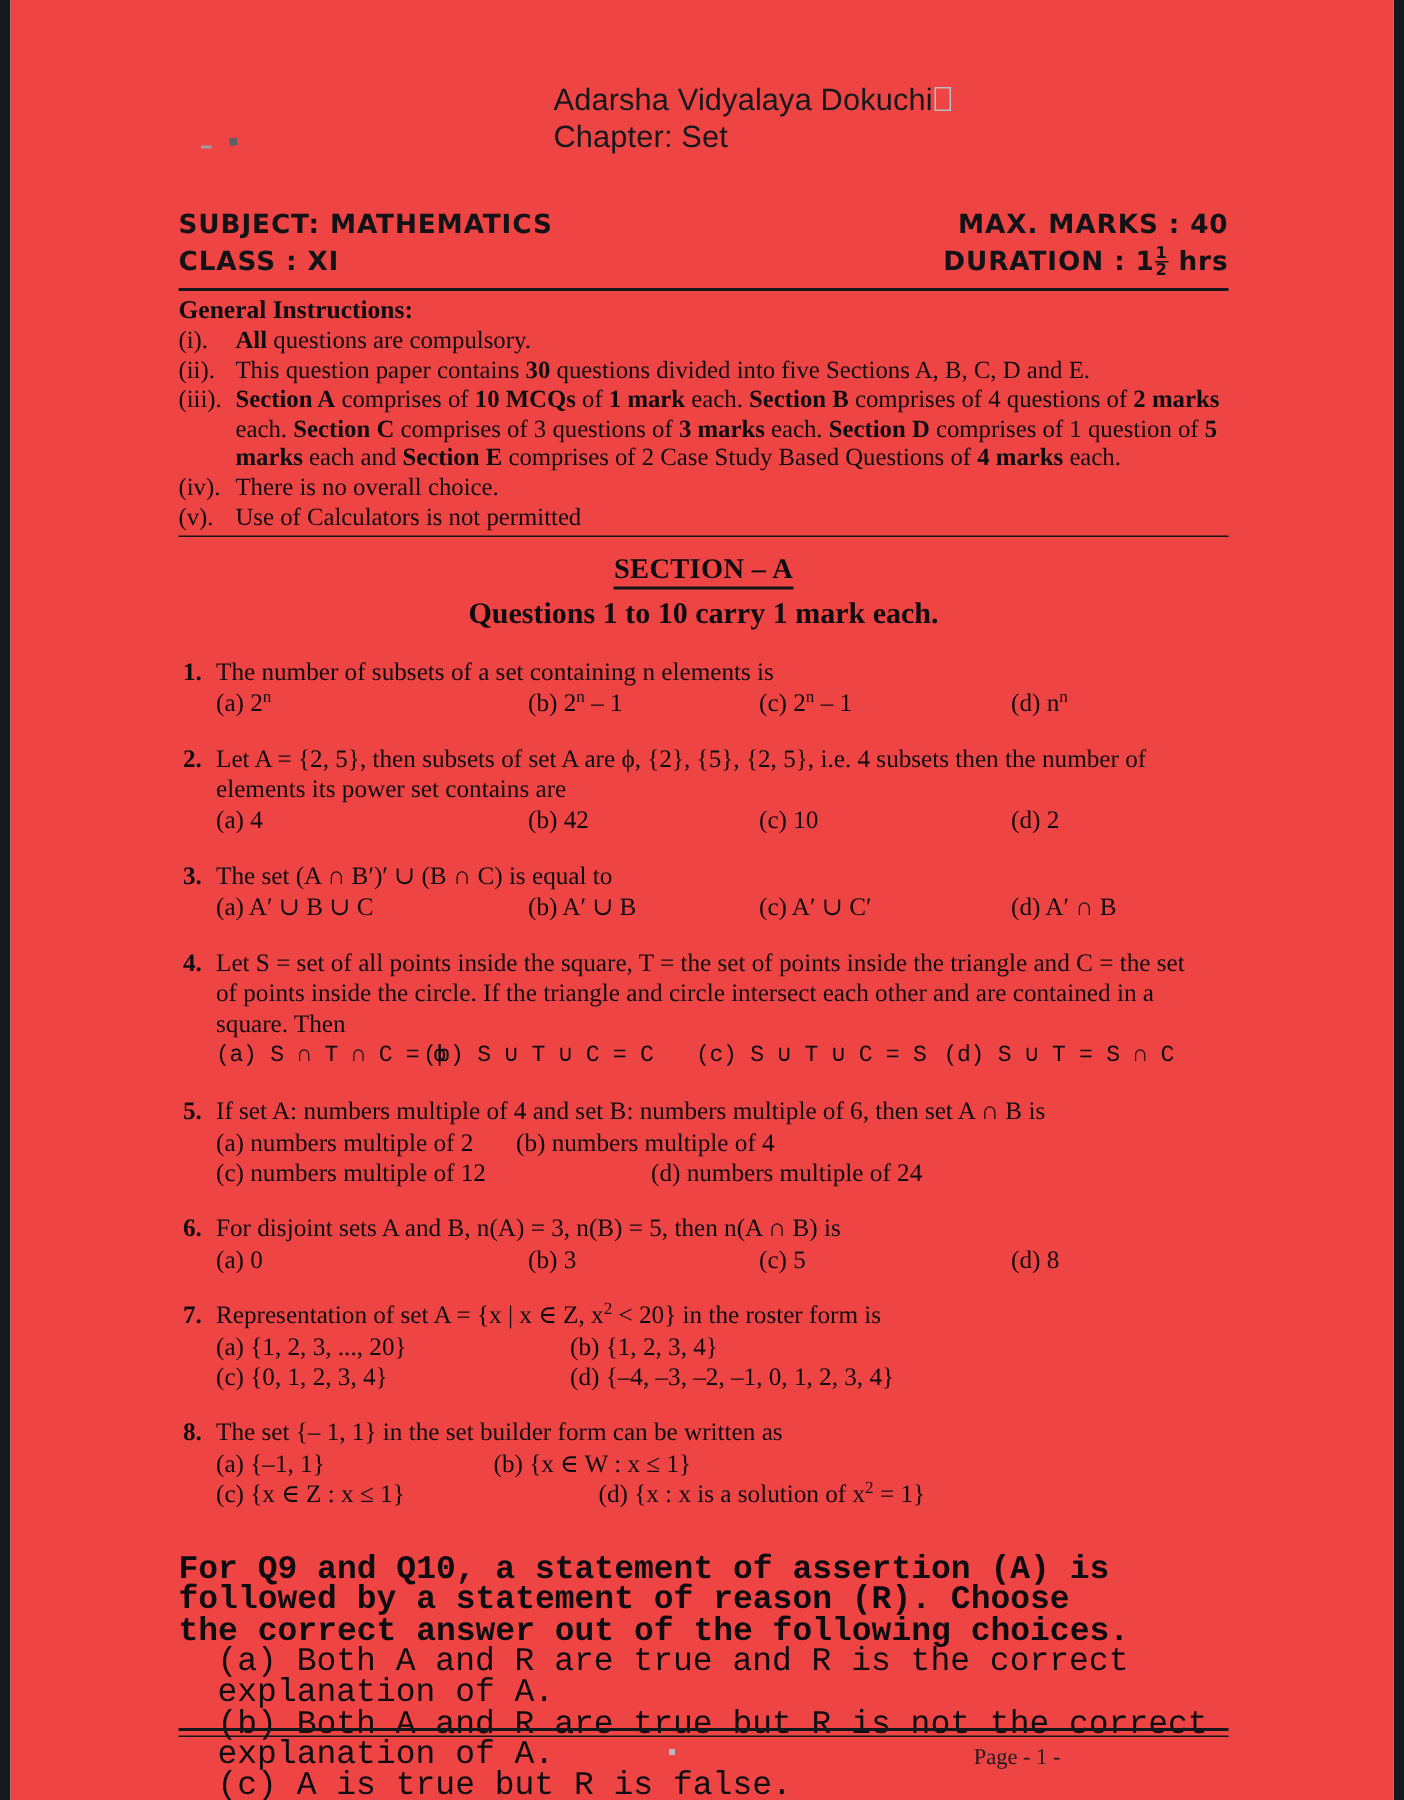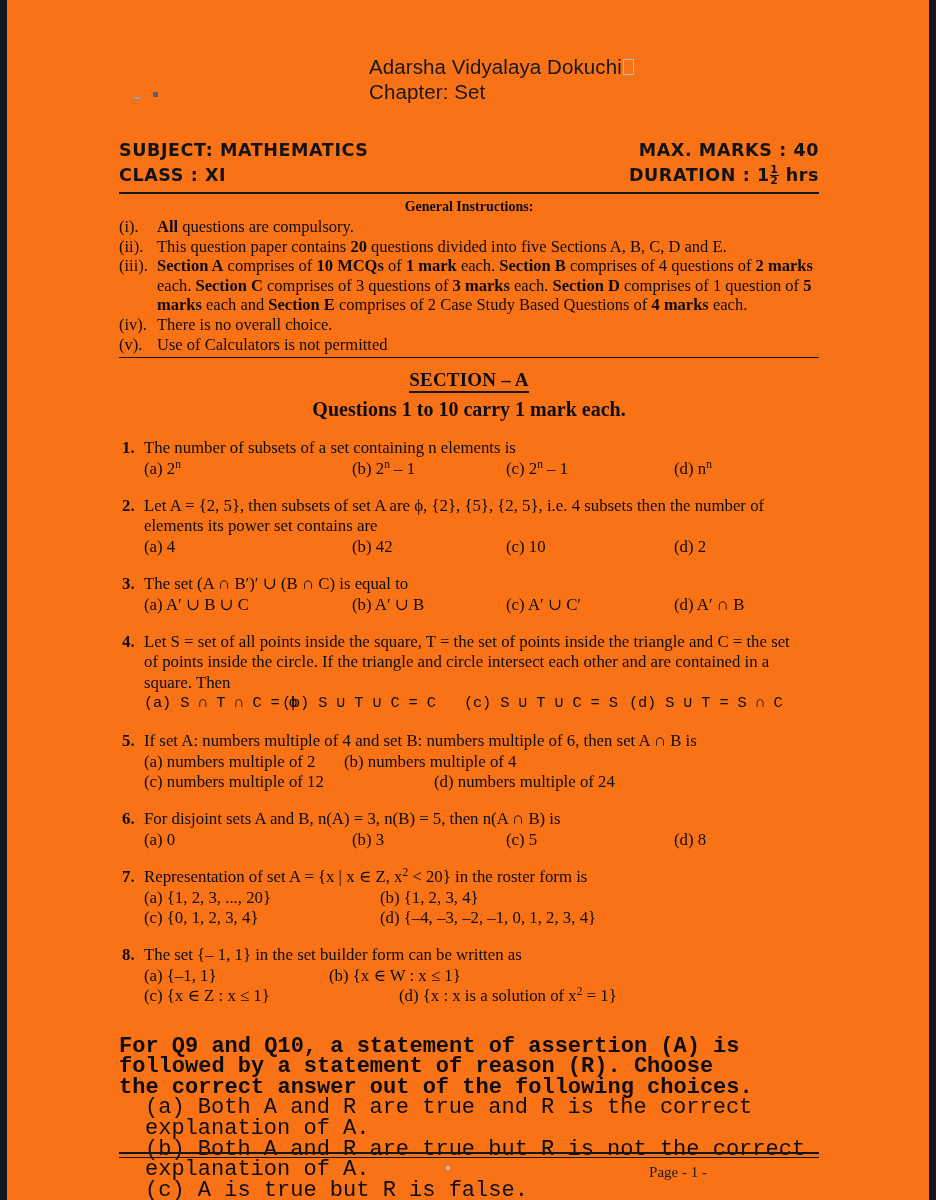--- a/index.html
+++ b/index.html
@@ -26,21 +26,21 @@
   }
   .scan-edge.left  { left: 0; }
   .scan-edge.right { right: 0; }
 
   .page {
     position: absolute;
     left: 7px;
     right: 7px;
     top: 0;
     bottom: 0;
-    background: #f97316;
+    background: #ef4444;
   }
 
   .sheet {
     position: absolute;
     left: 112px;
     width: 700px;
     top: 0;
   }
 
   
@@ -102,23 +102,22 @@
   }
 
   
   .instructions {
     font-size: 16.5px;
     line-height: 19.6px;
     padding-top: 2px;
   }
   .instructions .gi-title {
     font-weight: bold;
-    font-size: 14px;
+    font-size: 17px;
     line-height: 21px;
-    text-align: center;
   }
   .ins-row {
     display: flex;
     align-items: flex-start;
   }
   .ins-row .num {
     width: 38px;
     flex: 0 0 38px;
   }
   .ins-row .txt { flex: 1; }
@@ -270,21 +269,21 @@
     <div class="instructions">
       <div class="gi-title">General Instructions:</div>
 
       <div class="ins-row">
         <span class="num">(i).</span>
         <span class="txt"><b>All</b><span> questions are compulsory.</span></span>
       </div>
 
       <div class="ins-row">
         <span class="num">(ii).</span>
-        <span class="txt"><span>This question paper contains </span><b>20</b><span> questions divided into five Sections A, B, C, D and E.</span></span>
+        <span class="txt"><span>This question paper contains </span><b>30</b><span> questions divided into five Sections A, B, C, D and E.</span></span>
       </div>
 
       <div class="ins-row">
         <span class="num">(iii).</span>
         <span class="txt">
           <span class="cont"><b>Section A</b><span> comprises of </span><b>10 MCQs</b><span> of </span><b>1 mark</b><span> each. </span><b>Section B</b><span> comprises of 4 questions of </span><b>2 marks</b></span>
           <span class="cont"><span>each. </span><b>Section C</b><span> comprises of 3 questions of </span><b>3 marks</b><span> each. </span><b>Section D</b><span> comprises of 1 question of </span><b>5</b></span>
           <span class="cont"><b>marks</b><span> each and </span><b>Section E</b><span> comprises of 2 Case Study Based Questions of </span><b>4 marks</b><span> each.</span></span>
         </span>
       </div>

